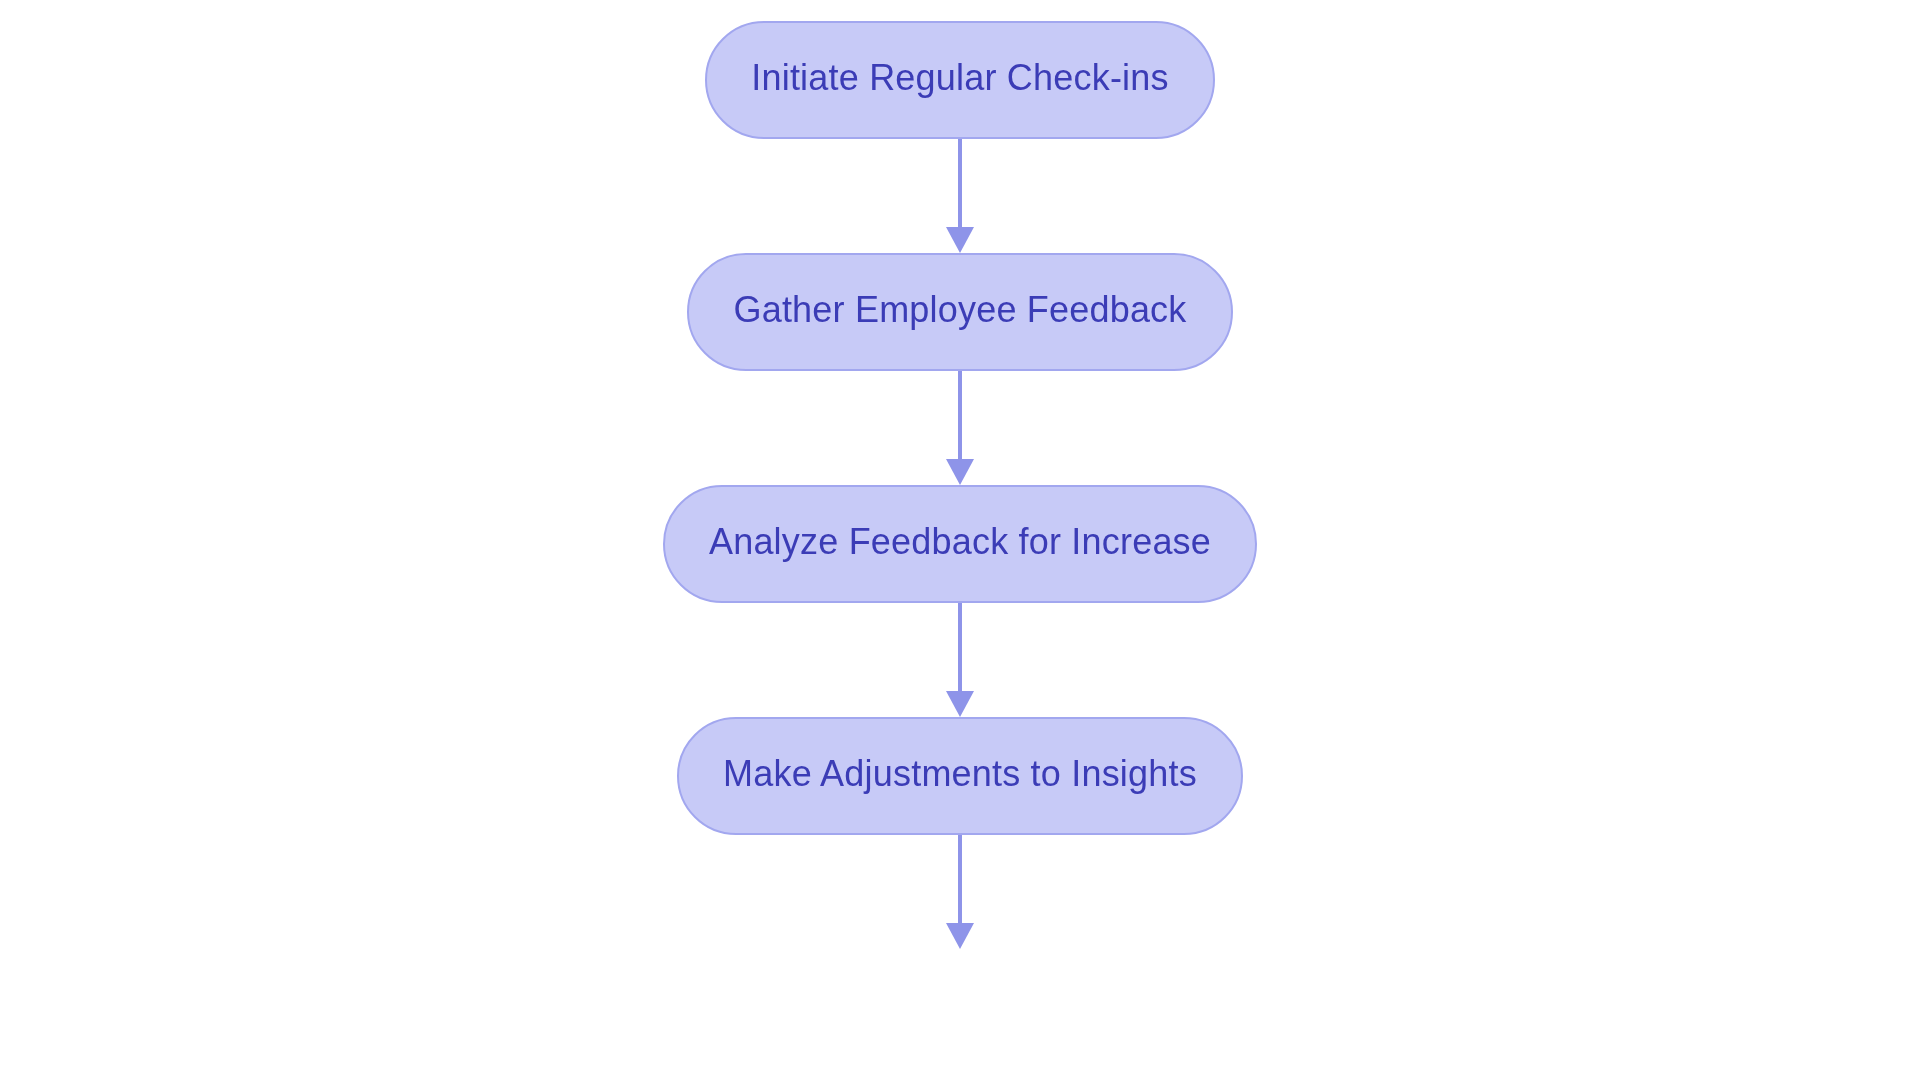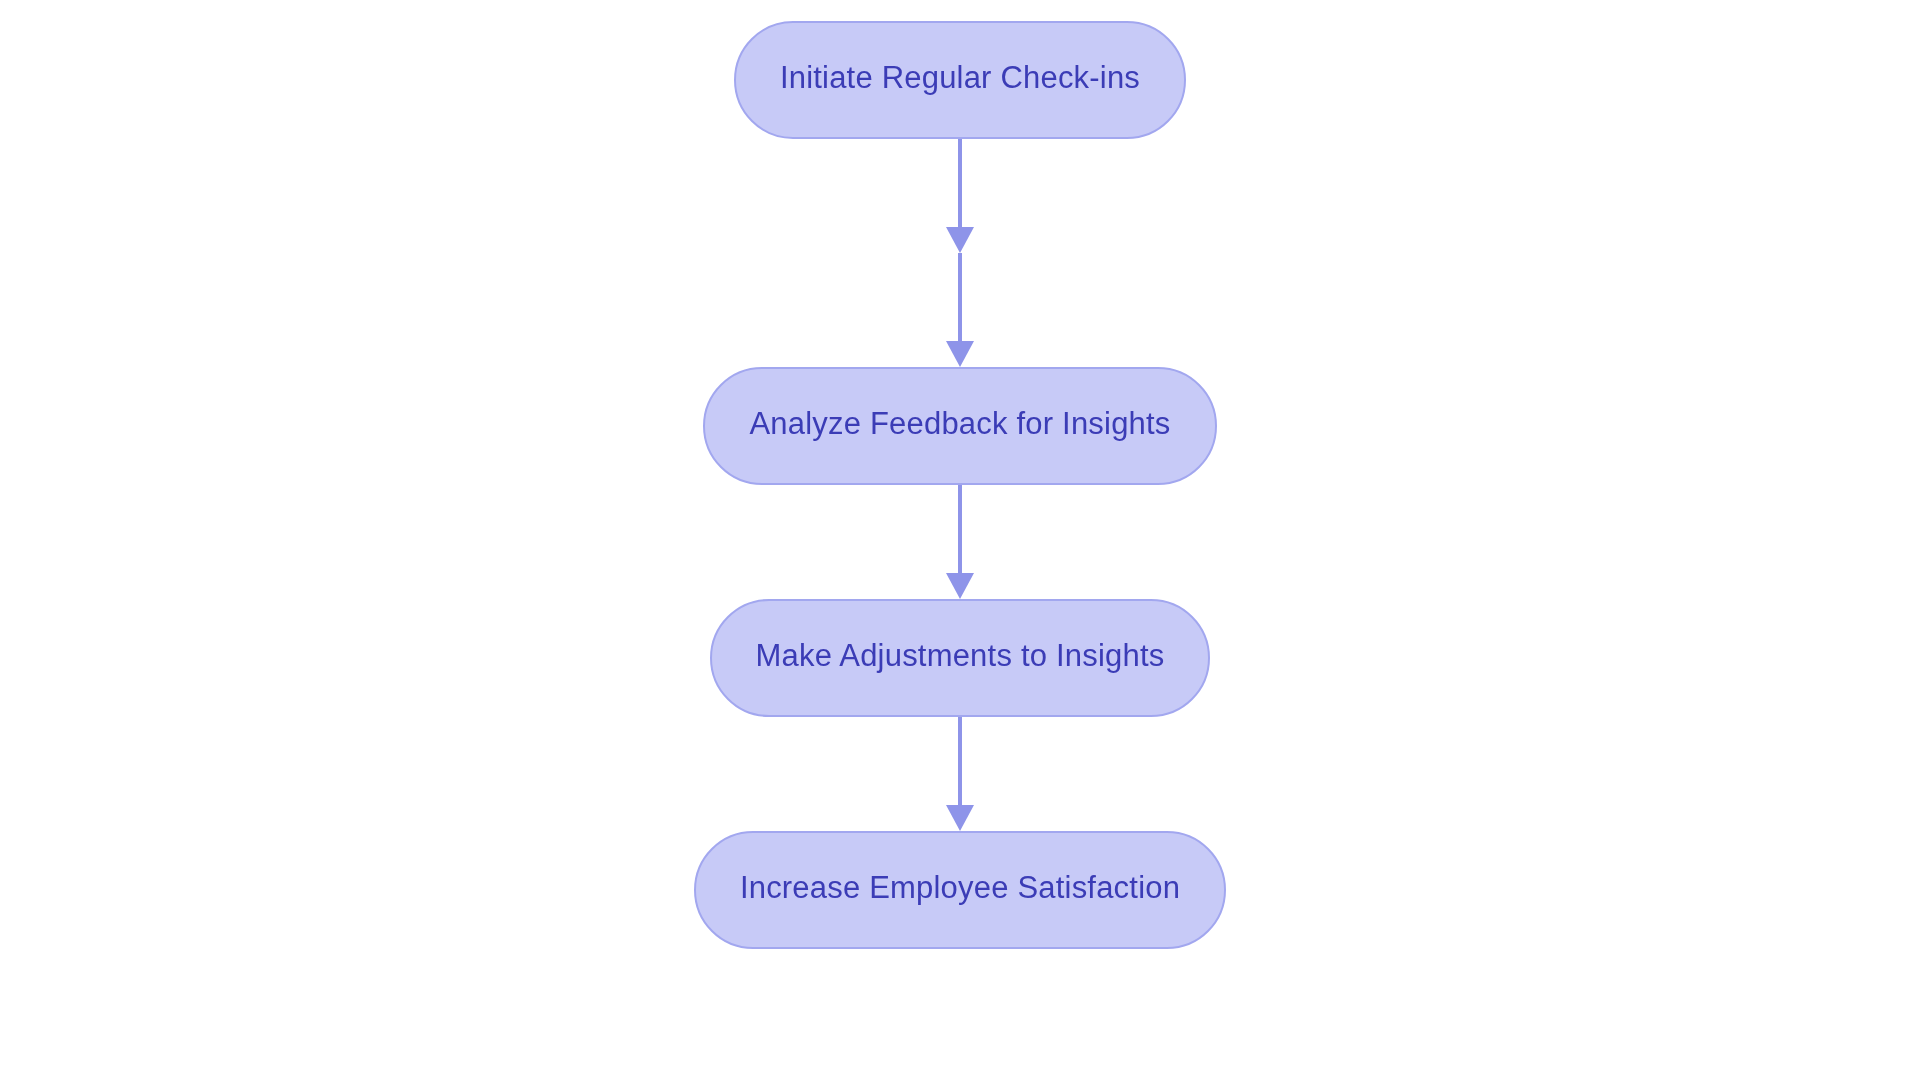--- a/index.html
+++ b/index.html
@@ -29,21 +29,21 @@
     border-radius: 59px;
     background: var(--node-fill, #c7caf7);
     border: 2px solid var(--node-border, #a2a7ef);
     display: flex;
     align-items: center;
     justify-content: center;
     padding: 0 44px;
     box-sizing: border-box;
   }
   .node-label {
-    font-size: 31px;
+    font-size: 36px;
     font-weight: 500;
     letter-spacing: 0.2px;
     color: var(--node-text, #3b3cb6);
     white-space: nowrap;
     transform: translateY(-2px);
   }
   .arrow {
     width: 30px;
     height: 114px;
     flex: 0 0 auto;
@@ -72,41 +72,41 @@
 
   <div class="node">
     <span class="node-label">Initiate Regular Check-ins</span>
   </div>
 
   <div class="arrow">
     <div class="arrow-shaft"></div>
     <div class="arrow-head"></div>
   </div>
 
+  <div class="node">
+    <span class="node-label">Gather Employee Feedback</span>
+  </div>
 
   <div class="arrow">
     <div class="arrow-shaft"></div>
     <div class="arrow-head"></div>
   </div>
 
   <div class="node">
-    <span class="node-label">Analyze Feedback for Insights</span>
+    <span class="node-label">Analyze Feedback for Increase</span>
   </div>
 
   <div class="arrow">
     <div class="arrow-shaft"></div>
     <div class="arrow-head"></div>
   </div>
 
   <div class="node">
     <span class="node-label">Make Adjustments to Insights</span>
   </div>
 
   <div class="arrow">
     <div class="arrow-shaft"></div>
     <div class="arrow-head"></div>
   </div>
 
-  <div class="node">
-    <span class="node-label">Increase Employee Satisfaction</span>
-  </div>
 
 </div>
 
 </body></html>

